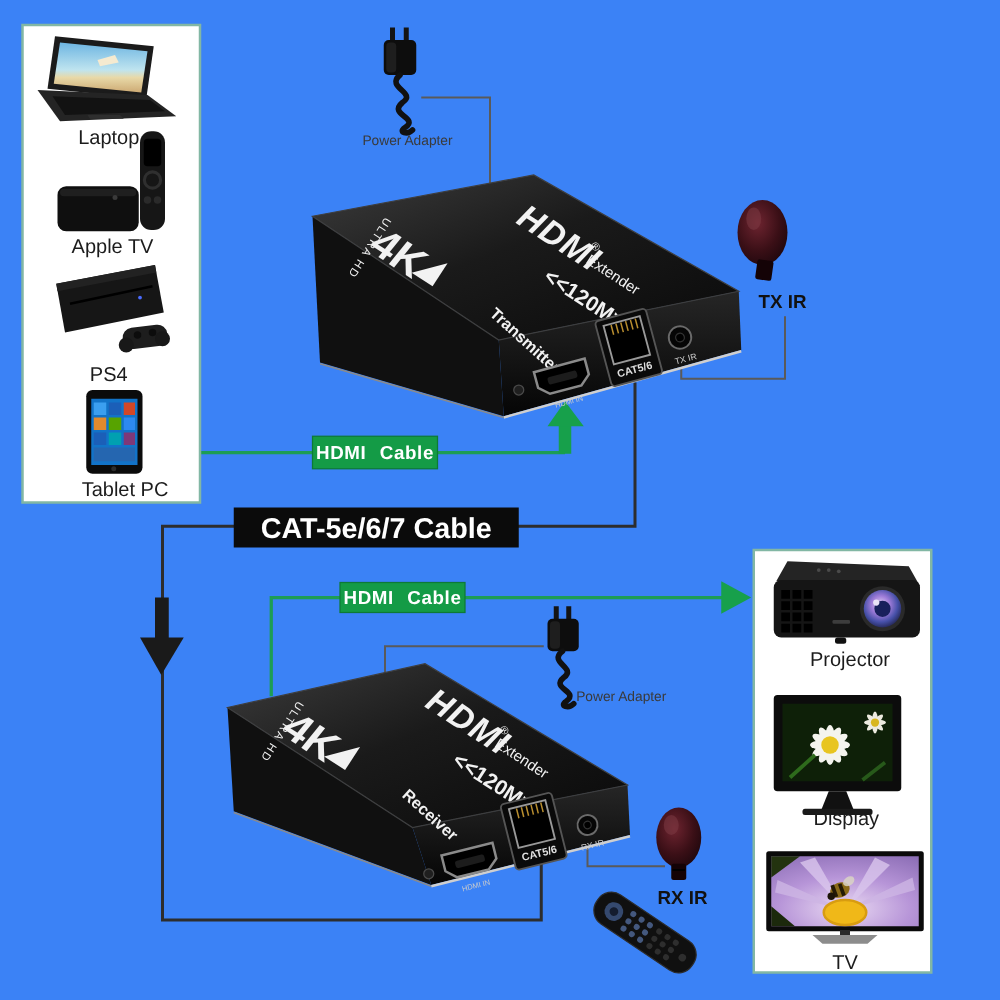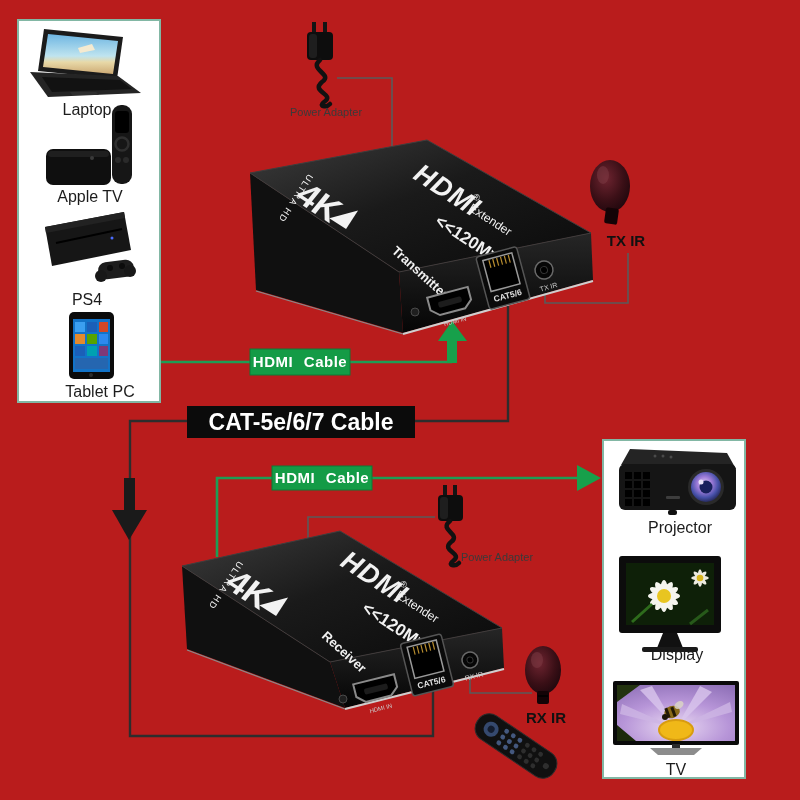--- a/index.html
+++ b/index.html
@@ -1,16 +1,16 @@
 <!DOCTYPE html>
 <html><head>
 <meta charset="utf-8">
 <style>
   html,body{margin:0;padding:0;background:#ffffff;}
-  .stage{position:relative;width:800px;height:800px;background:#b91c1c;overflow:hidden;
+  .stage{position:relative;width:800px;height:800px;background:#3b82f6;overflow:hidden;
          font-family:"Liberation Sans", sans-serif;}
   svg{position:absolute;left:0;top:0;}
   text{font-family:"Liberation Sans", sans-serif;}
   .item-label{font-size:16px;fill:#1c1c1c;}
   .badge-text{font-size:15px;font-weight:bold;fill:#ffffff;word-spacing:6px;letter-spacing:.5px;}
   .cat-text{font-size:23px;font-weight:bold;fill:#ffffff;}
   .small-label{font-size:11px;fill:#3a3a3a;}
   .ir-label{font-size:15px;font-weight:bold;fill:#111111;}
   .dev-text{fill:#f2f2f2;}
 </style>

